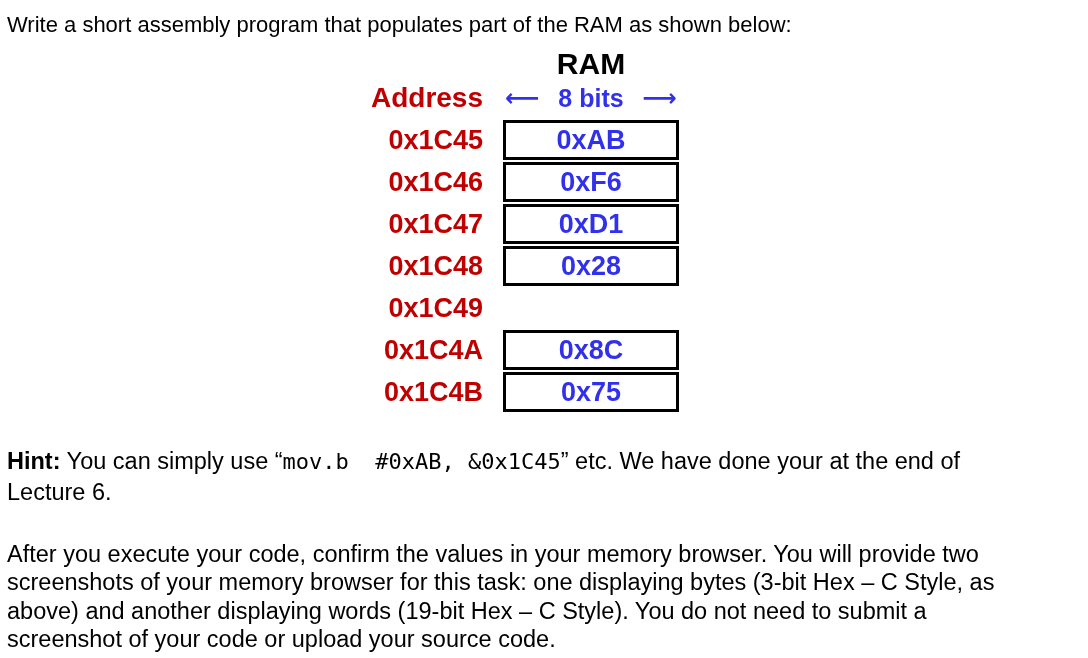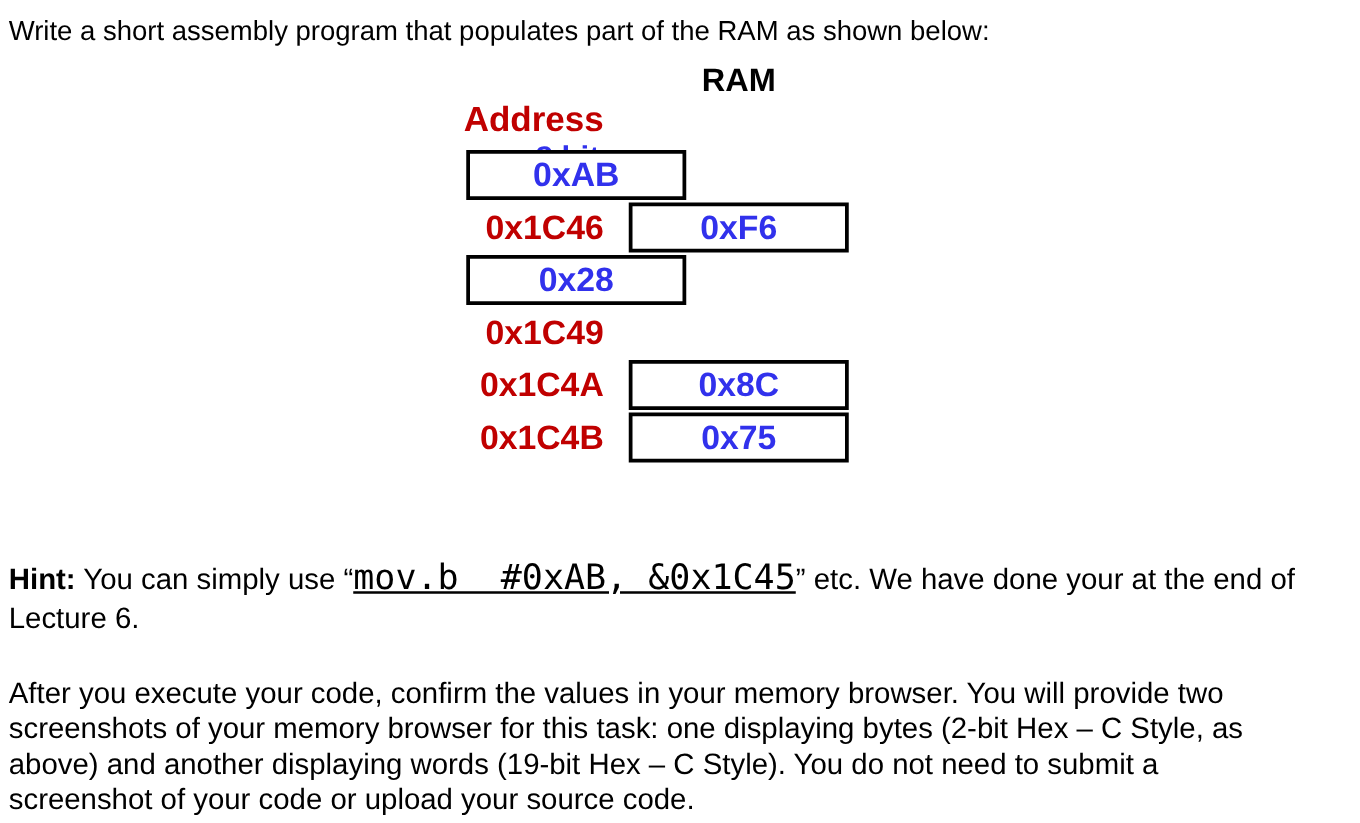--- a/index.html
+++ b/index.html
@@ -27,23 +27,23 @@
   }
   .dg-row{display:flex;}
   .col-a{
     width:130px;box-sizing:border-box;
     padding-right:20px;text-align:right;
     display:flex;align-items:center;justify-content:flex-end;
   }
   .col-b{width:176px;box-sizing:border-box;}
   .ram-title{
     height:32px;display:flex;align-items:center;justify-content:center;
-    font-size:26px;font-weight:bold;color:var(--ink);
+    font-size:30px;font-weight:bold;color:var(--ink);
   }
-  .hdr2{height:36px;margin-bottom:4px;flex-direction:column;}
+  .hdr2{height:36px;margin-bottom:4px;}
   .address-hdr{
     font-size:28px;font-weight:bold;color:var(--red);
   }
   .arrows{
     display:flex;align-items:center;justify-content:space-between;
     padding:0 2px;color:var(--blue);font-weight:bold;
   }
   .arrow{
     font-family:"DejaVu Sans", sans-serif;
     font-size:24px;line-height:1;
@@ -63,21 +63,21 @@
     font-size:27px;font-weight:bold;color:var(--blue);
   }
   
   .hint{
     position:absolute;left:7px;top:446px;
     font-size:23.5px;line-height:31px;white-space:nowrap;
   }
   .hint-label{font-weight:bold;}
   .hint-code{
     font-family:"DejaVu Sans Mono", monospace;
-    font-size:28px;white-space:pre;text-decoration:underline;
+    font-size:22px;white-space:pre;
   }
   .closing{
     position:absolute;left:7px;top:540px;
     font-size:23.5px;line-height:28.4px;white-space:nowrap;
   }
 </style>
 </head>
 <body>
 
 <div class="intro">Write a short assembly program that populates part of the RAM as shown below:</div>
@@ -92,34 +92,42 @@
   <div class="dg-row hdr2">
     <div class="col-a address-hdr">Address</div>
     <div class="col-b arrows">
       <span class="arrow">⟵</span>
       <span class="bits-label">8 bits</span>
       <span class="arrow">⟶</span>
     </div>
   </div>
 
   <div class="dg-row mem-row">
+    <div class="col-a addr">0x1C45</div>
     <div class="col-b cell">
       <span class="cell-value">0xAB</span>
     </div>
   </div>
 
   <div class="dg-row mem-row">
     <div class="col-a addr">0x1C46</div>
     <div class="col-b cell">
       <span class="cell-value">0xF6</span>
     </div>
   </div>
 
+  <div class="dg-row mem-row">
+    <div class="col-a addr">0x1C47</div>
+    <div class="col-b cell">
+      <span class="cell-value">0xD1</span>
+    </div>
+  </div>
 
   <div class="dg-row mem-row">
+    <div class="col-a addr">0x1C48</div>
     <div class="col-b cell">
       <span class="cell-value">0x28</span>
     </div>
   </div>
 
   <div class="dg-row mem-row">
     <div class="col-a addr">0x1C49</div>
   </div>
 
   <div class="dg-row mem-row">
@@ -138,16 +146,16 @@
 
 </div>
 
 <div class="hint">
   <div><span class="hint-label">Hint:</span><span> You can simply use “</span><span class="hint-code">mov.b  #0xAB, &amp;0x1C45</span><span>” etc. We have done your at the end of</span></div>
   <div>Lecture 6.</div>
 </div>
 
 <div class="closing">
   <div>After you execute your code, confirm the values in your memory browser. You will provide two</div>
-  <div>screenshots of your memory browser for this task: one displaying bytes (2-bit Hex – C Style, as</div>
+  <div>screenshots of your memory browser for this task: one displaying bytes (3-bit Hex – C Style, as</div>
   <div>above) and another displaying words (19-bit Hex – C Style). You do not need to submit a</div>
   <div>screenshot of your code or upload your source code.</div>
 </div>
 
 </body></html>

